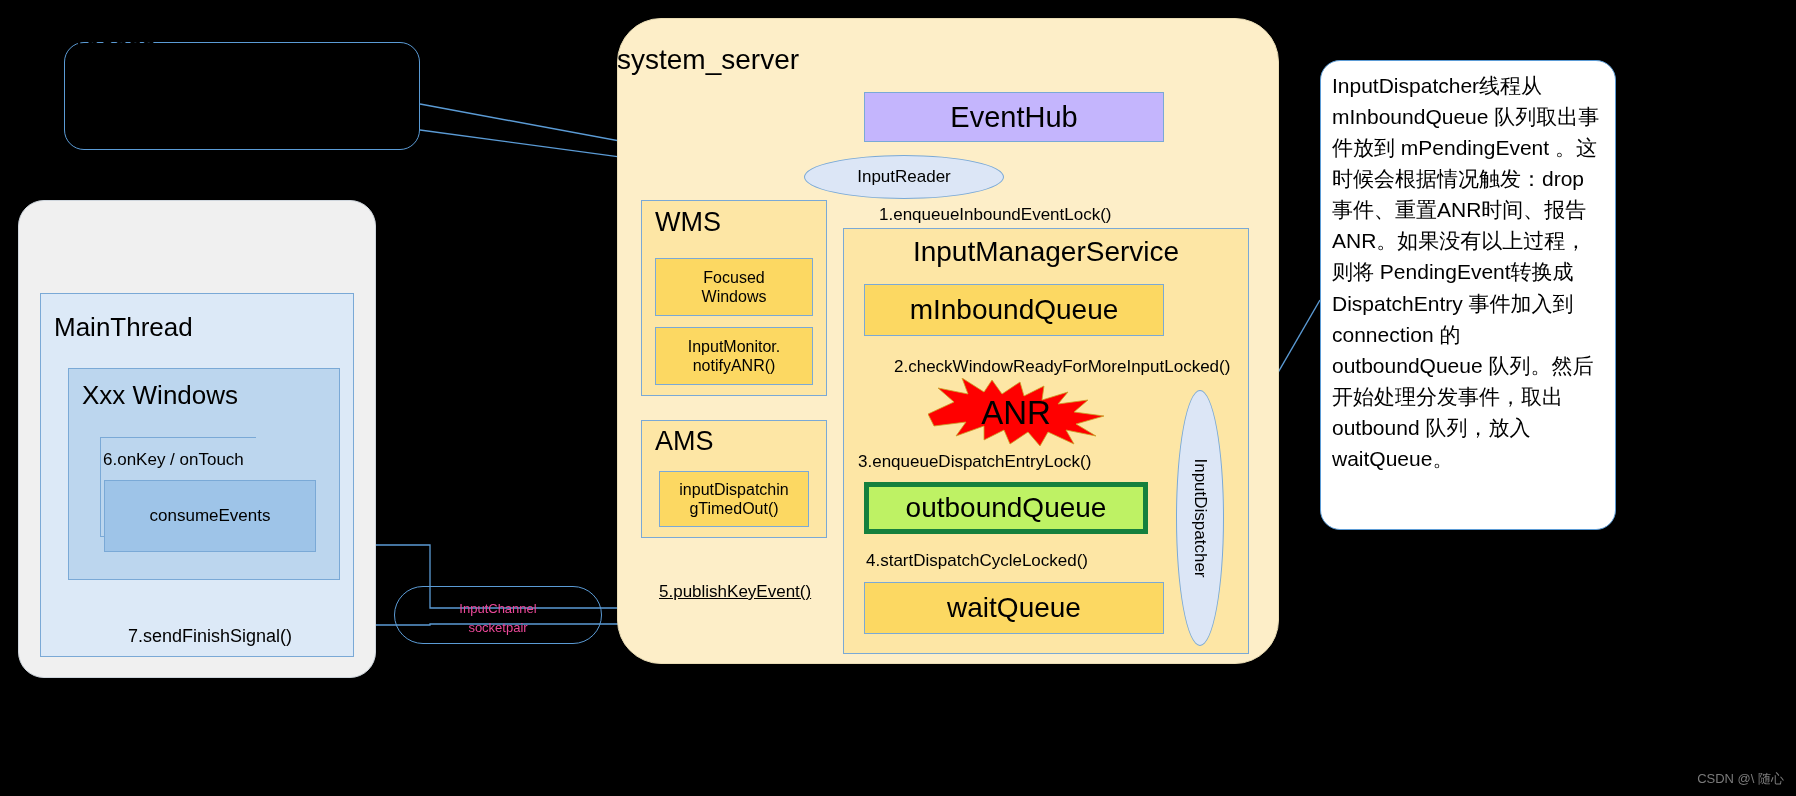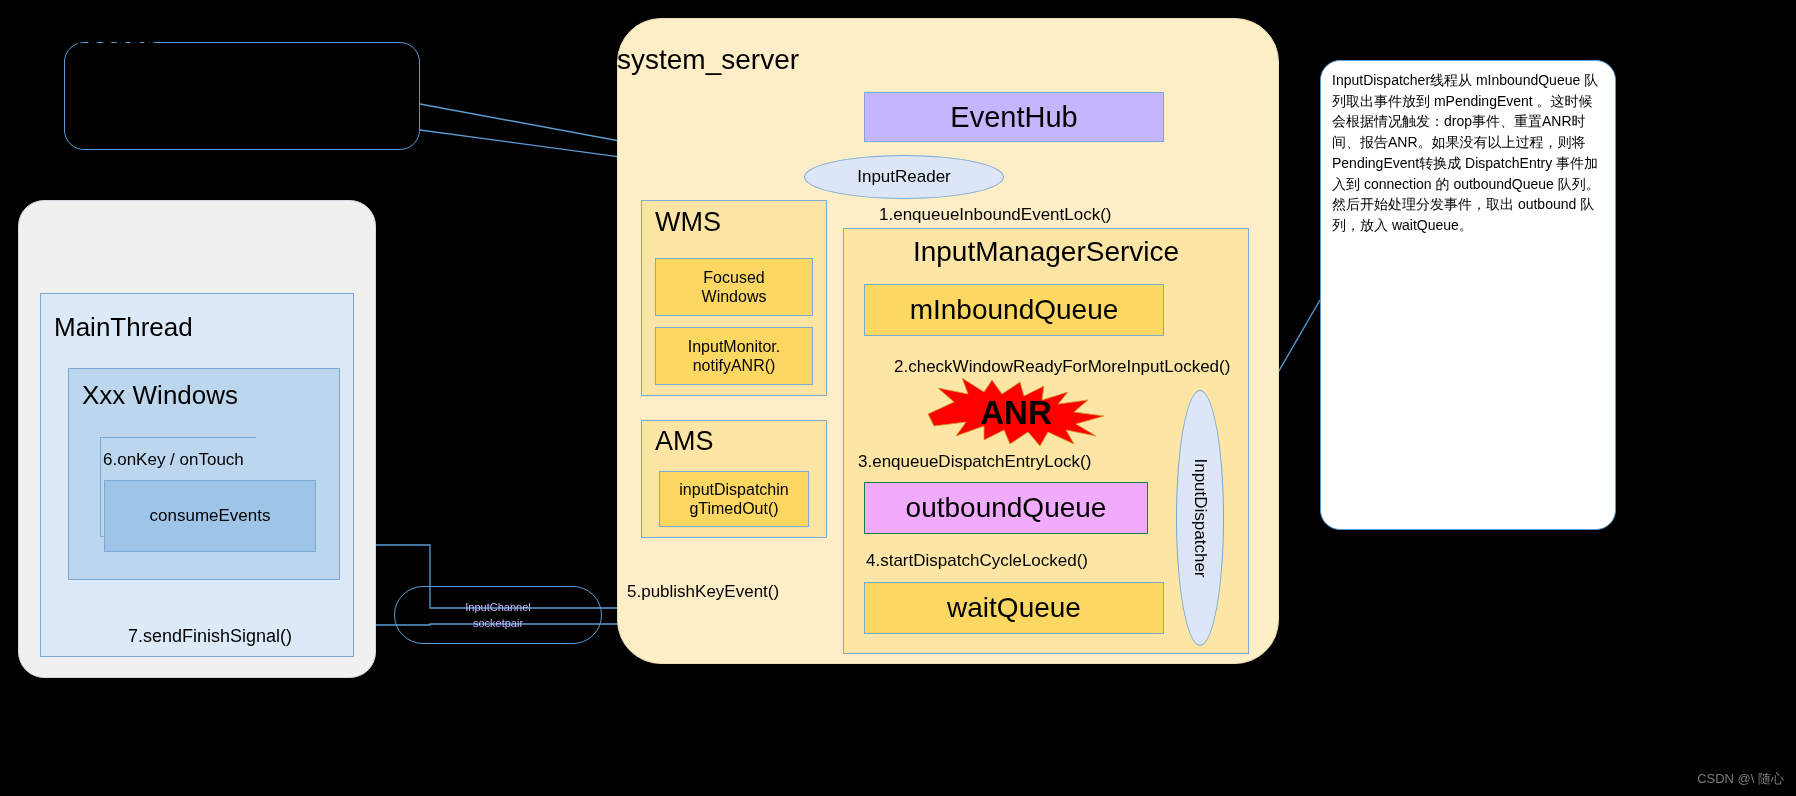--- a/index.html
+++ b/index.html
@@ -33,21 +33,21 @@
      border:1px solid #7aa9d6;border-right:none;background:transparent;}
   #onkey-label{left:103px;top:450px;width:280px;font-size:17px;}
   #consume-events{left:104px;top:480px;width:212px;height:72px;
      background:#9ec4e8;border:1px solid #7aa9d6;font-size:17px;}
   #sendfinish-label{left:60px;top:626px;width:300px;font-size:18px;text-align:center;}
 
   
   #faint-rbox{left:394px;top:586px;width:208px;height:58px;
      border:1px solid #5b9bd5;border-radius:29px;background:transparent;}
   #faint-rbox-text{left:394px;top:600px;width:208px;text-align:center;
-     font-size:11px;color:#c4b5fd;line-height:1.45;}
+     font-size:13px;color:#ec4899;line-height:1.45;}
 
   
   #system-server{left:617px;top:18px;width:662px;height:646px;
      background:#fdeec8;border:1px solid #e9dcb4;border-radius:44px;}
   #system-server-title{left:617px;top:44px;width:662px;font-size:28px;}
 
   #event-hub{left:864px;top:92px;width:300px;height:50px;
      background:#c4b5fd;border:1px solid #7aa9d6;font-size:29px;}
 
   #input-reader{left:804px;top:155px;width:200px;height:44px;
@@ -70,48 +70,48 @@
      background:#fcd862;border:1px solid #7aa9d6;font-size:16px;line-height:1.2;}
 
   
   #ims{left:843px;top:228px;width:406px;height:426px;
      background:#fde6a5;border:1px solid #7aa9d6;}
   #ims-title{left:843px;top:236px;width:406px;font-size:28px;}
 
   #minbound{left:864px;top:284px;width:300px;height:52px;
      background:#fcd862;border:1px solid #7aa9d6;font-size:28px;}
   #outbound{left:864px;top:482px;width:284px;height:52px;
-     background:#f0abfc;border:1px solid #15803d;font-size:28px;}
+     background:#bef264;border:5px solid #15803d;font-size:28px;}
   #waitqueue{left:864px;top:582px;width:300px;height:52px;
      background:#fcd862;border:1px solid #7aa9d6;font-size:28px;}
 
   #input-dispatcher-ellipse{left:1176px;top:390px;width:48px;height:256px;
      background:#dce6f6;border:1px solid #7aa9d6;border-radius:50%/50%;}
   #input-dispatcher-label{position:absolute;left:50%;top:50%;
      transform:translate(-50%,-50%) rotate(90deg);white-space:nowrap;font-size:17px;}
 
   
   .step{font-size:17px;white-space:nowrap;}
   #step1{left:879px;top:205px;}
   #step2{left:862px;top:357px;margin-left:32px;}
   #step3{left:858px;top:452px;}
   #step4{left:866px;top:551px;}
-  #step5{left:627px;top:582px;}
+  #step5{left:659px;top:582px;text-decoration:underline;}
 
   
   #anr{left:928px;top:378px;width:176px;height:70px;}
   #anr svg{width:100%;height:100%;display:block;}
   #anr-text{position:absolute;left:0;top:0;width:176px;height:70px;
      display:flex;align-items:center;justify-content:center;
-     font-size:33px;color:#000;font-weight:bold;}
+     font-size:33px;color:#000;}
 
   
   #note{left:1320px;top:60px;width:296px;height:470px;
      background:#fff;border:1px solid #5b9bd5;border-radius:20px;}
-  #note-text{left:1332px;top:70px;width:272px;font-size:14px;line-height:1.48;
+  #note-text{left:1332px;top:70px;width:272px;font-size:21px;line-height:1.48;
      white-space:pre-wrap;word-break:break-word;}
 
   
   #watermark{right:12px;bottom:8px;color:#7a7a7a;font-size:13px;}
 
   
   #wires{left:0;top:0;width:1796px;height:796px;pointer-events:none;}
 </style>
 </head>
 <body>

